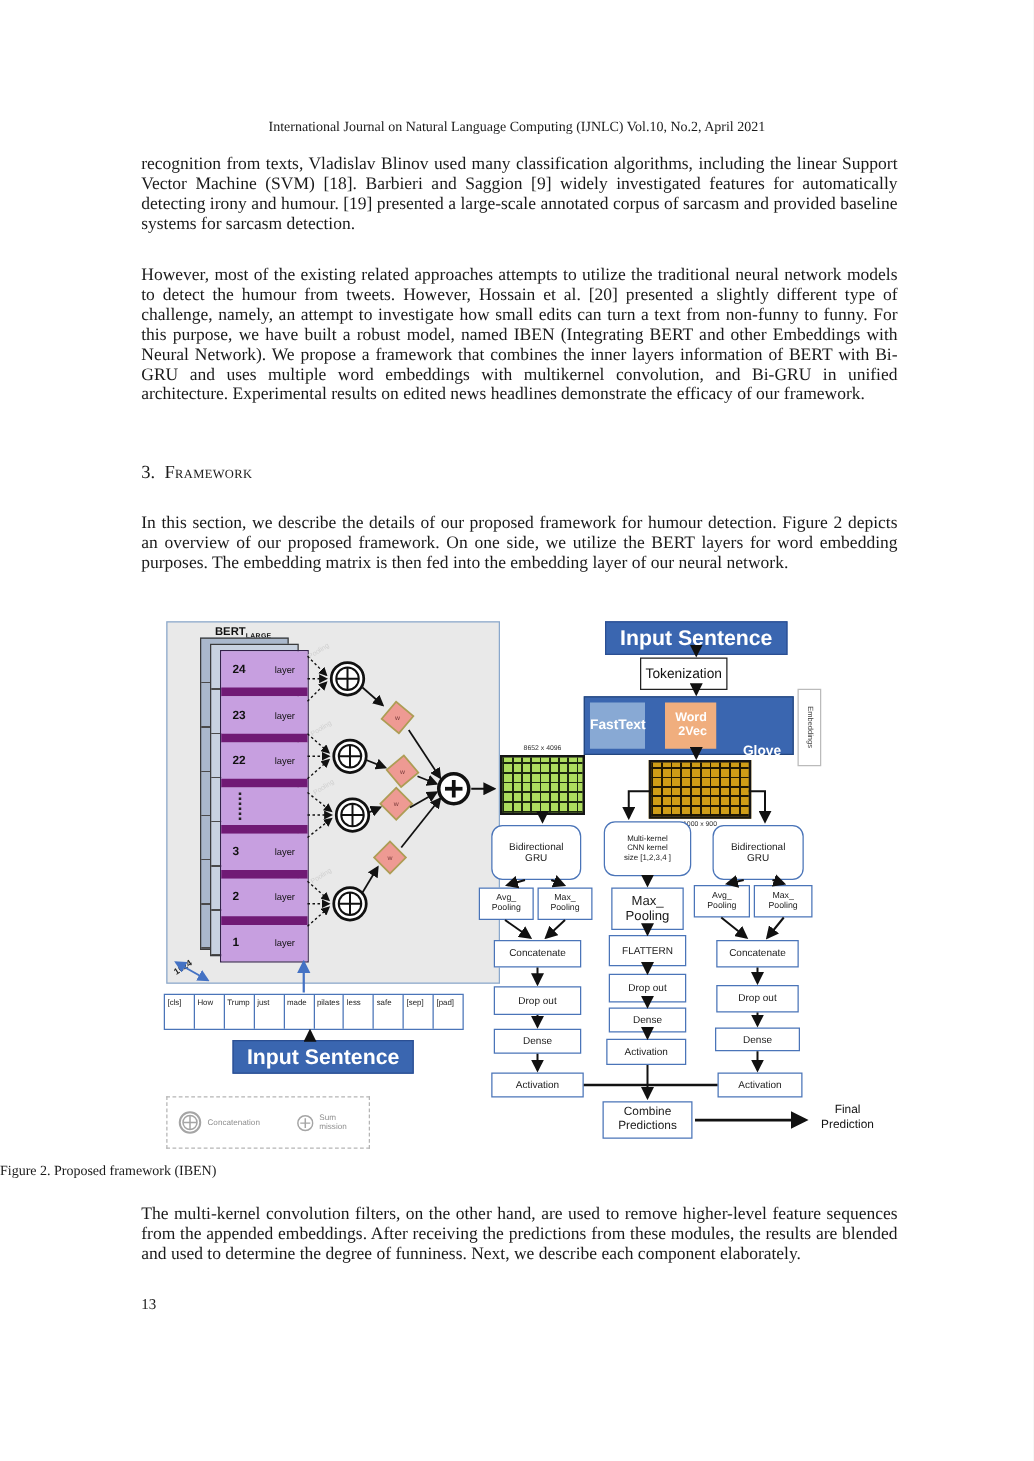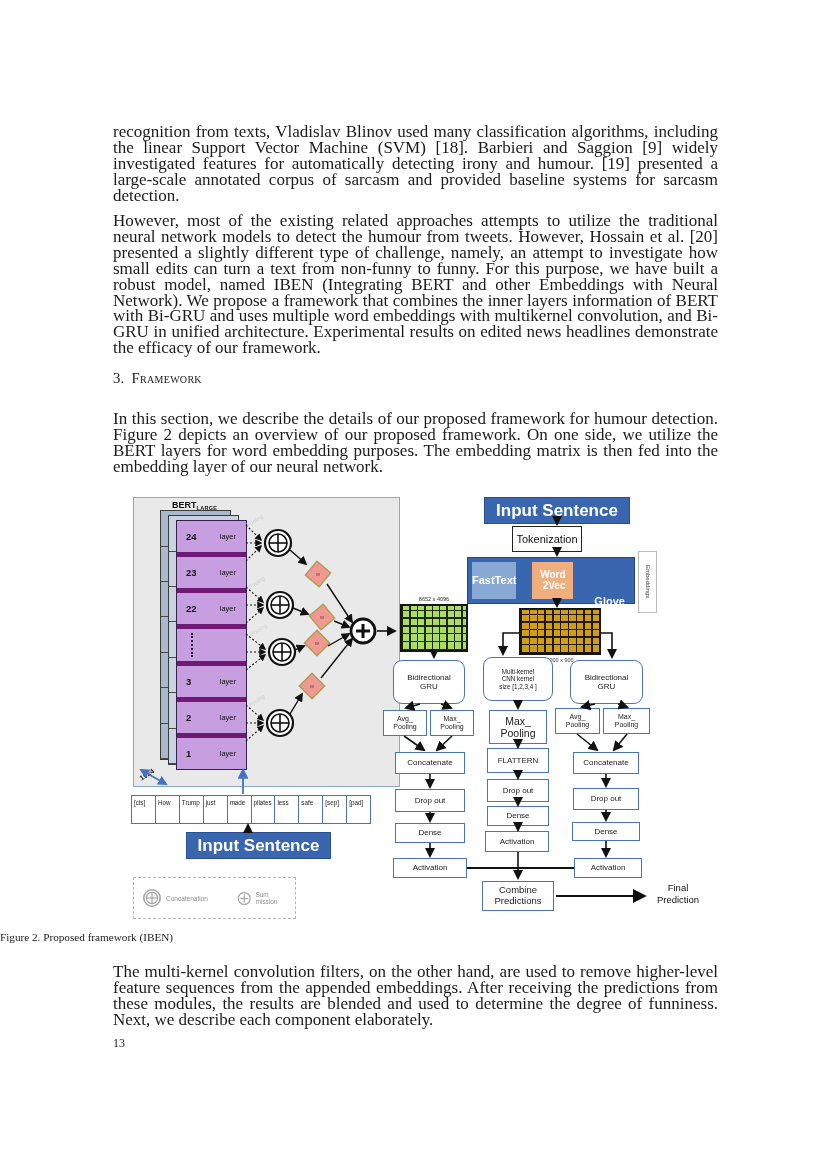--- a/index.html
+++ b/index.html
@@ -1,37 +1,37 @@
 <!DOCTYPE html>
 <html><head>
 <meta charset="utf-8">
 <style>
   html,body{margin:0;padding:0;background:#fff;}
   #page{position:relative;width:827px;height:1169px;background:#fff;outline:1px solid #d5d5d5;
         font-family:"Liberation Serif",serif;color:#1a1a1a;overflow:hidden;}
   .abs{position:absolute;}
   .header{top:96px;left:0;width:827px;text-align:center;font-size:11.2px;}
-  .para{left:113px;width:605px;font-size:17px;line-height:15.9px;text-align:justify;}
+  .para{left:113px;width:605px;font-size:14px;line-height:15.9px;text-align:justify;}
   .heading{left:113px;width:605px;font-size:14.8px;font-weight:normal;}
   .smallcaps{font-variant:small-caps;letter-spacing:.3px;}
   .caption{top:931px;left:0;width:827px;text-align:left;font-size:11.2px;}
   .pagenum{top:1036px;left:113px;width:605px;font-size:12px;}
 
   
   #fig{top:493px;left:0;width:827px;height:447px;font-family:"Liberation Sans",sans-serif;}
   .ml{white-space:pre-line;}
   .panel{left:133px;top:4px;width:265px;height:288px;background:#e9e9e9;border:1px solid #8aa8cc;}
   .bertlabel{left:172px;top:7px;font-size:9px;font-weight:bold;color:#111;}
   .bertlabel .sub{font-size:5.5px;font-weight:bold;vertical-align:-2px;letter-spacing:.3px;}
   .sheet{width:69px;height:248px;border:1px solid #3b3b3b;
          background-image:repeating-linear-gradient(0deg,#4a4a4a 0 1px,transparent 1px 35.4px);}
   .sheet1{left:160px;top:17px;background-color:#aab8cc;}
   .sheet2{left:168px;top:22px;background-color:#c8d2e0;}
   .stack{left:176px;top:27px;width:69px;height:248px;border:1px solid #33214a;display:flex;flex-direction:column;}
-  .brow{flex:1;background:#c79fe0;border-bottom:5px solid #701a75;display:flex;align-items:center;
+  .brow{flex:1;background:#c79fe0;border-bottom:7px solid #701a75;display:flex;align-items:center;
         padding:0 10px 0 9px;justify-content:space-between;box-sizing:border-box;}
   .brow:last-child{border-bottom:none;}
   .bnum{font-size:9.5px;font-weight:bold;color:#111;}
   .blay{font-size:7.5px;color:#111;}
   .dotline{margin-left:5px;height:78%;border-left:2px dotted #222;width:0;}
   .dim1024{left:139px;top:278px;font-size:7px;font-weight:bold;color:#222;transform:rotate(-33deg);}
 
   .bluebox{background:#3a66b0;border:1px solid #2b4f93;color:#fff;font-weight:bold;text-align:center;
            display:flex;align-items:center;justify-content:center;box-sizing:border-box;}
   .inptop{left:484px;top:4px;width:146px;height:27px;font-size:17px;}
@@ -69,20 +69,21 @@
   .legitem{display:flex;align-items:center;gap:4px;}
   .legtext{font-size:6.5px;color:#8f8f8f;}
   .final{left:648px;top:389px;width:60px;font-size:9.5px;color:#111;text-align:center;line-height:1.25;}
   svg text{font-family:"Liberation Sans",sans-serif;}
 </style>
 </head>
 <body>
 
 <div id="page">
 
+  <div class="abs header">International Journal on Natural Language Computing (IJNLC) Vol.10, No.2, April 2021</div>
 
   <div class="abs para" style="top:124px;">recognition from texts, Vladislav Blinov used many classification algorithms, including the linear Support Vector Machine (SVM) [18]. Barbieri and Saggion [9] widely investigated features for automatically detecting irony and humour. [19] presented a large-scale annotated corpus of sarcasm and provided baseline systems for sarcasm detection.</div>
   <div class="abs para" style="top:213px;">However, most of the existing related approaches attempts to utilize the traditional neural network models to detect the humour from tweets. However, Hossain et al. [20] presented a slightly different type of challenge, namely, an attempt to investigate how small edits can turn a text from non-funny to funny. For this purpose, we have built a robust model, named IBEN (Integrating BERT and other Embeddings with Neural Network). We propose a framework that combines the inner layers information of BERT with Bi-GRU and uses multiple word embeddings with multikernel convolution, and Bi-GRU in unified architecture. Experimental results on edited news headlines demonstrate the efficacy of our framework.</div>
 
   <div class="abs heading" style="top:370px;"><span>3.</span>&nbsp;&nbsp;<span class="smallcaps">Framework</span></div>
 
   <div class="abs para" style="top:411px;">In this section, we describe the details of our proposed framework for humour detection. Figure 2 depicts an overview of our proposed framework. On one side, we utilize the BERT layers for word embedding purposes. The embedding matrix is then fed into the embedding layer of our neural network.</div>
 
   <div id="fig" class="abs">
 

